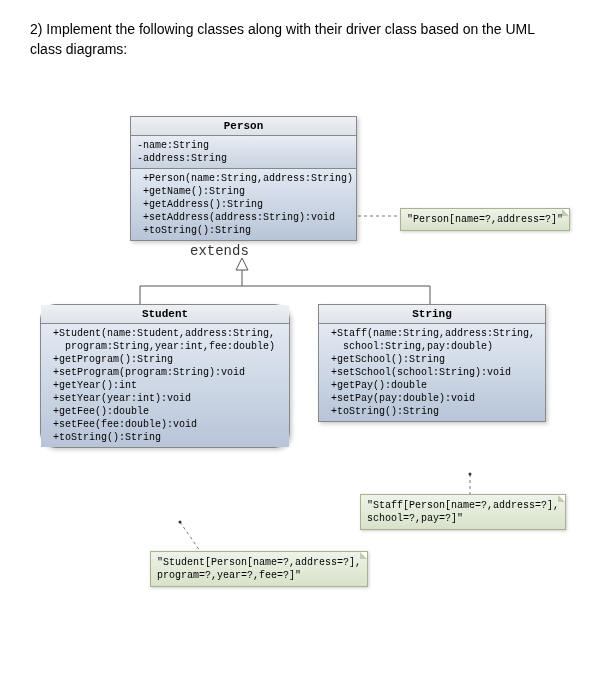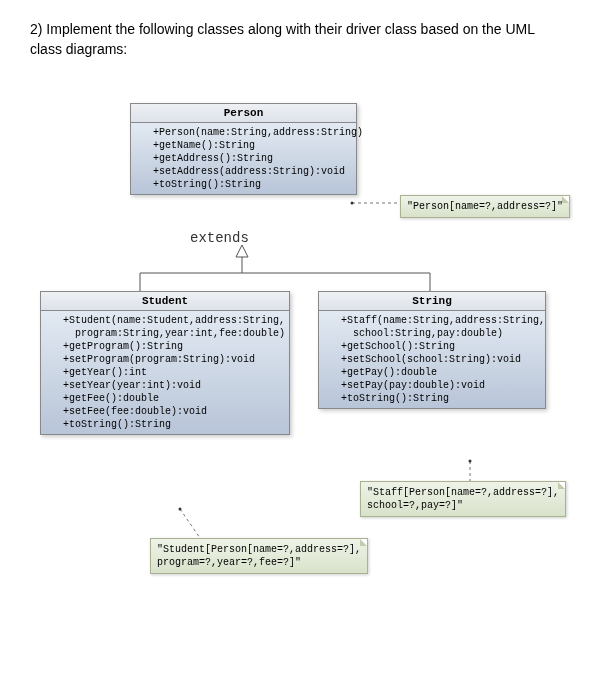--- a/index.html
+++ b/index.html
@@ -7,21 +7,21 @@
     padding: 20px 30px;
     font-family: Arial, sans-serif;
     font-size: 14px;
     background: #fff;
     width: 598px;
     box-sizing: border-box;
   }
   .question {
     font-size: 14px;
     line-height: 1.4;
-    margin-bottom: 24px;
+    margin-bottom: 37px;
   }
   .diagram {
     position: relative;
     width: 540px;
     height: 560px;
     font-family: "Courier New", monospace;
     font-size: 10px;
   }
   .uml-class {
     position: absolute;
@@ -38,21 +38,21 @@
     font-size: 11px;
   }
   .uml-attrs {
     border-bottom: 1px solid #888;
     padding: 3px 6px;
     background: linear-gradient(#e8edf3, #c8d2e0);
     line-height: 1.3;
     white-space: pre;
   }
   .uml-methods {
-    padding: 3px 22px;
+    padding: 3px 12px;
     background: linear-gradient(#e2e9f2, #b8c5d8);
     line-height: 1.3;
     white-space: pre;
   }
   .note {
     position: absolute;
     background: linear-gradient(#eef3e8, #d8e2ca);
     border: 1px solid #aab090;
     padding: 4px 6px;
     font-size: 10px;
@@ -114,32 +114,34 @@
 
     <line x1="150" y1="426" x2="170" y2="455" stroke="#777" stroke-width="1" stroke-dasharray="3,3"></line>
     <circle cx="150" cy="426" r="1.5" fill="#333"></circle>
 
     <line x1="440" y1="378" x2="440" y2="398" stroke="#777" stroke-width="1" stroke-dasharray="3,3"></line>
     <circle cx="440" cy="378" r="1.5" fill="#333"></circle>
   </svg>
 
   <div class="uml-class" style="left:100px; top:20px; width:225px;">
     <div class="uml-title">Person</div>
+    <div class="uml-attrs">-name:String
+-address:String</div>
     <div class="uml-methods">+Person(name:String,address:String)
 +getName():String
 +getAddress():String
 +setAddress(address:String):void
 +toString():String</div>
   </div>
 
   <div class="extends-label" style="left:160px; top:147px;">extends</div>
 
   <div class="note" style="left:370px; top:112px;">"Person[name=?,address=?]"</div>
 
-  <div class="uml-class" style="left:10px; top:208px; width:248px;">
+  <div class="uml-class" style="left:10px; top:208px; width:248px;border-radius:15px;">
     <div class="uml-title">Student</div>
     <div class="uml-methods">+Student(name:Student,address:String,
   program:String,year:int,fee:double)
 +getProgram():String
 +setProgram(program:String):void
 +getYear():int
 +setYear(year:int):void
 +getFee():double
 +setFee(fee:double):void
 +toString():String</div>

